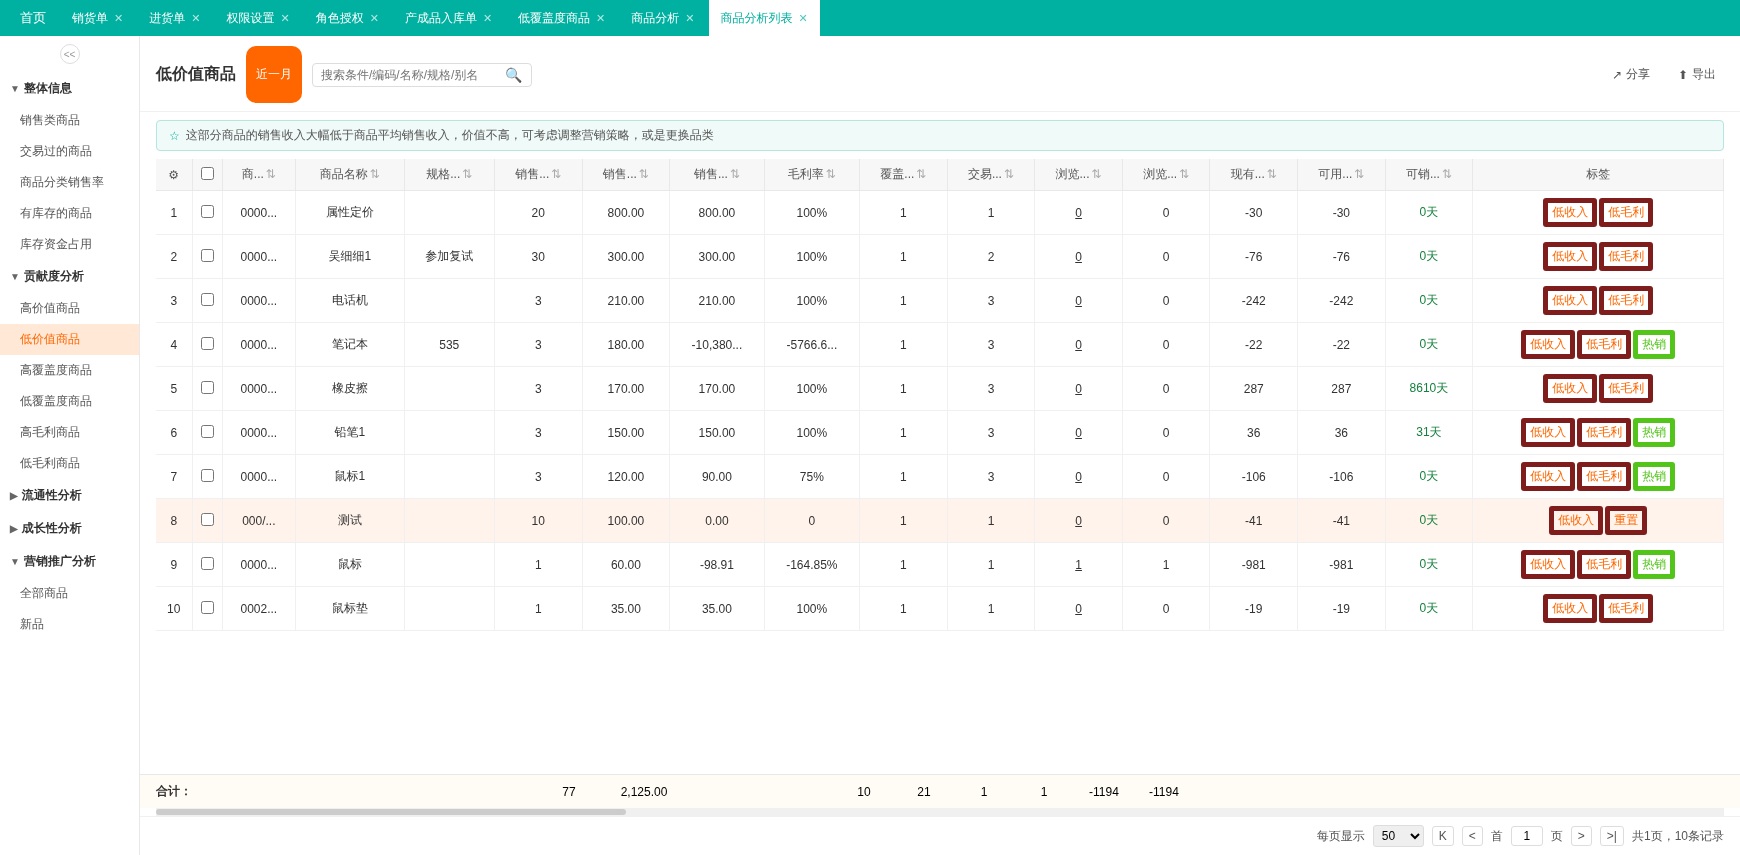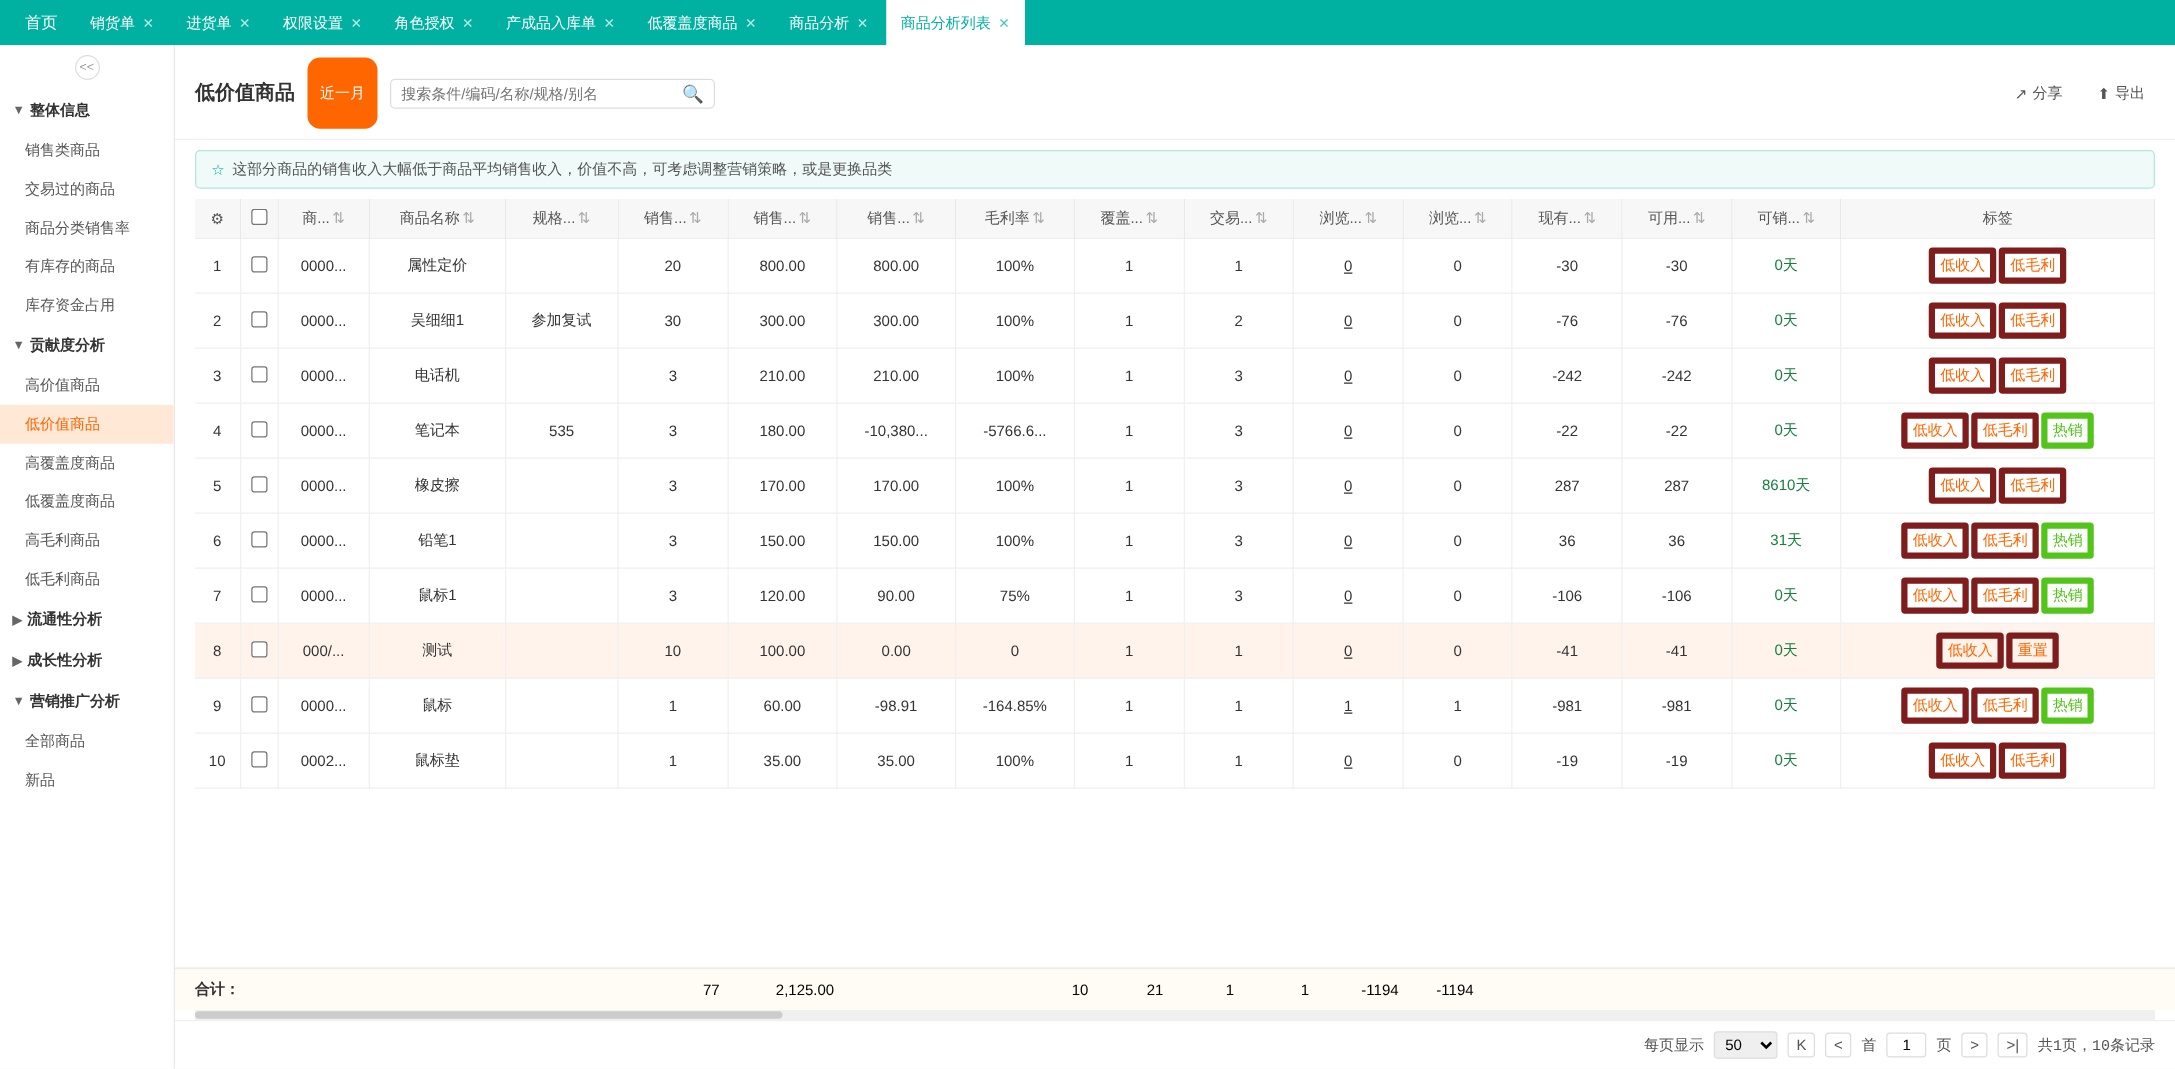--- a/index.html
+++ b/index.html
@@ -87,21 +87,21 @@
       padding: 20px 10px;
       font-size: 12px;
       cursor: pointer;
     }
     .search-box {
       display: flex;
       align-items: center;
       border: 1px solid #ddd;
       border-radius: 4px;
       padding: 3px 8px;
-      width: 260px;
+      width: 220px;
       gap: 6px;
     }
     .search-box input {
       border: none;
       outline: none;
       flex: 1;
       font-size: 12px;
       color: #999;
     }
     .search-icon { color: #ff6600; font-size: 14px; cursor: pointer; }
@@ -206,21 +206,21 @@
     
     .pagination {
       display: flex;
       align-items: center;
       justify-content: flex-end;
       padding: 8px 16px;
       gap: 8px;
       border-top: 1px solid #f0f0f0;
       background: #fff;
     }
-    .pagination-label { color: #555; font-family: Liberation Mono, monospace; }
+    .pagination-label { color: #555; }
     .page-size-select {
       border: 1px solid #ddd;
       border-radius: 3px;
       padding: 2px 4px;
       font-size: 12px;
       cursor: pointer;
     }
     .page-nav-btn {
       padding: 2px 6px;
       border: 1px solid #ddd;

